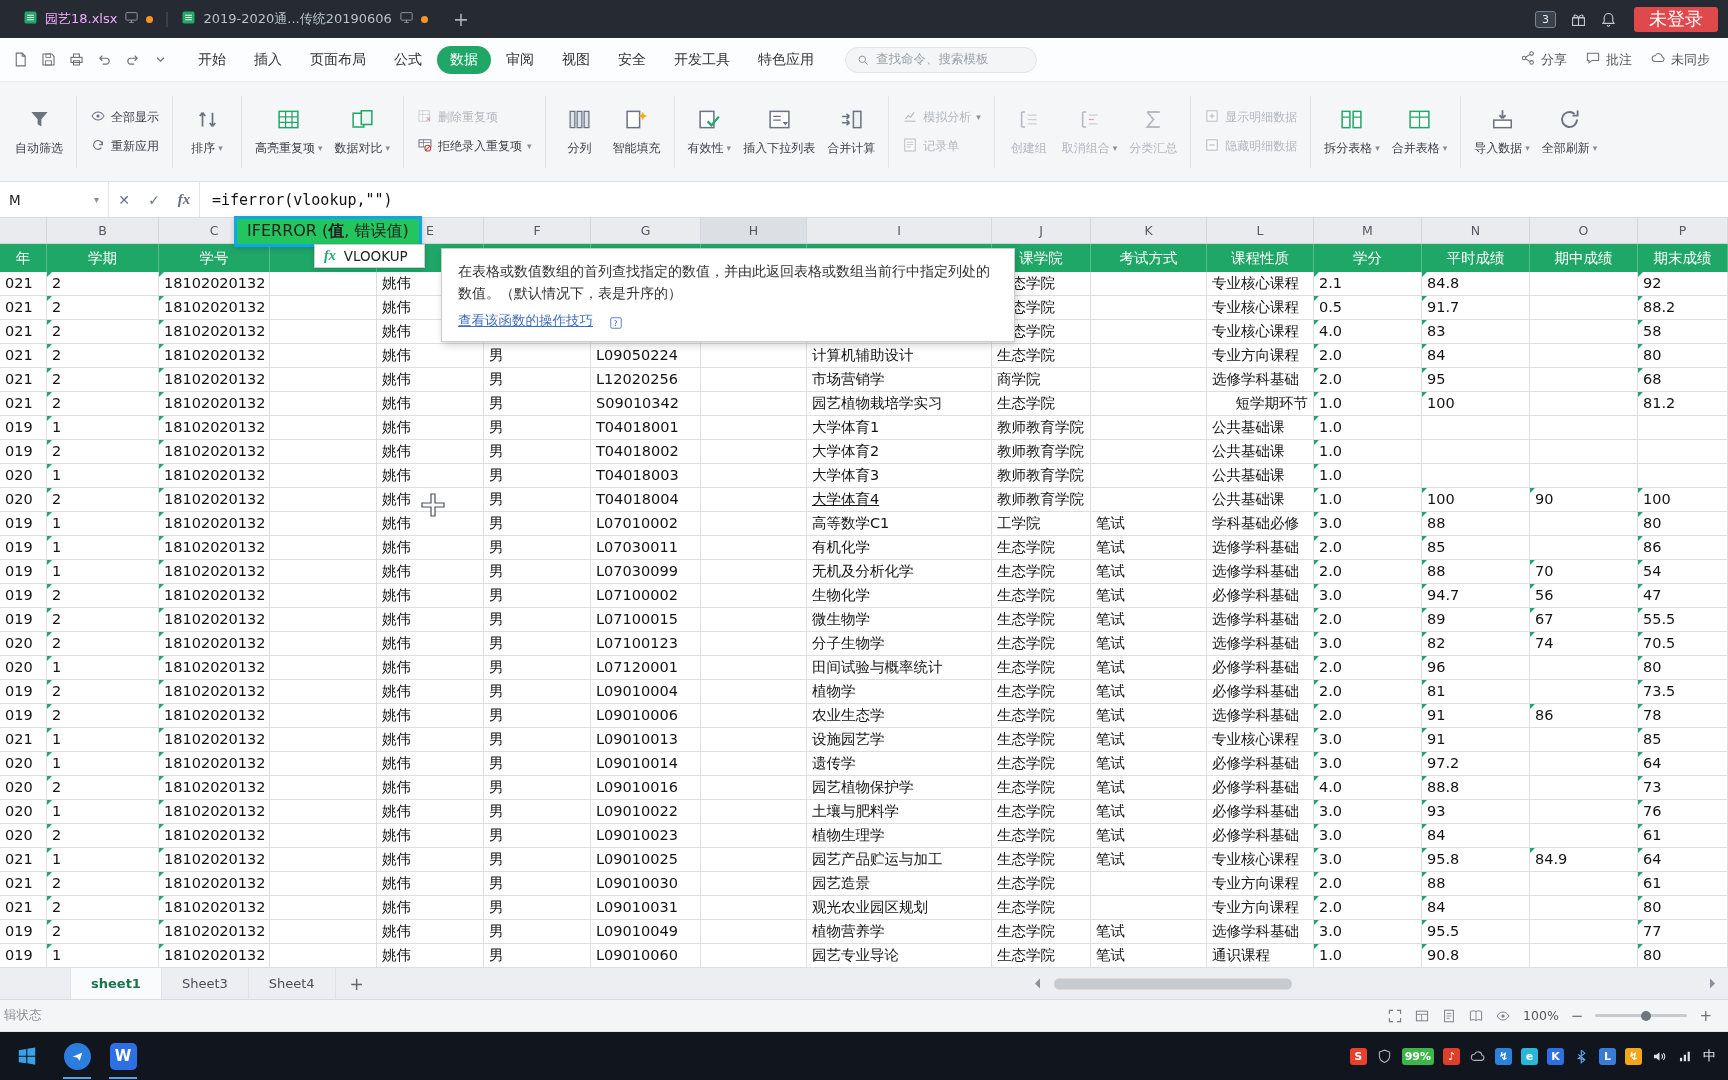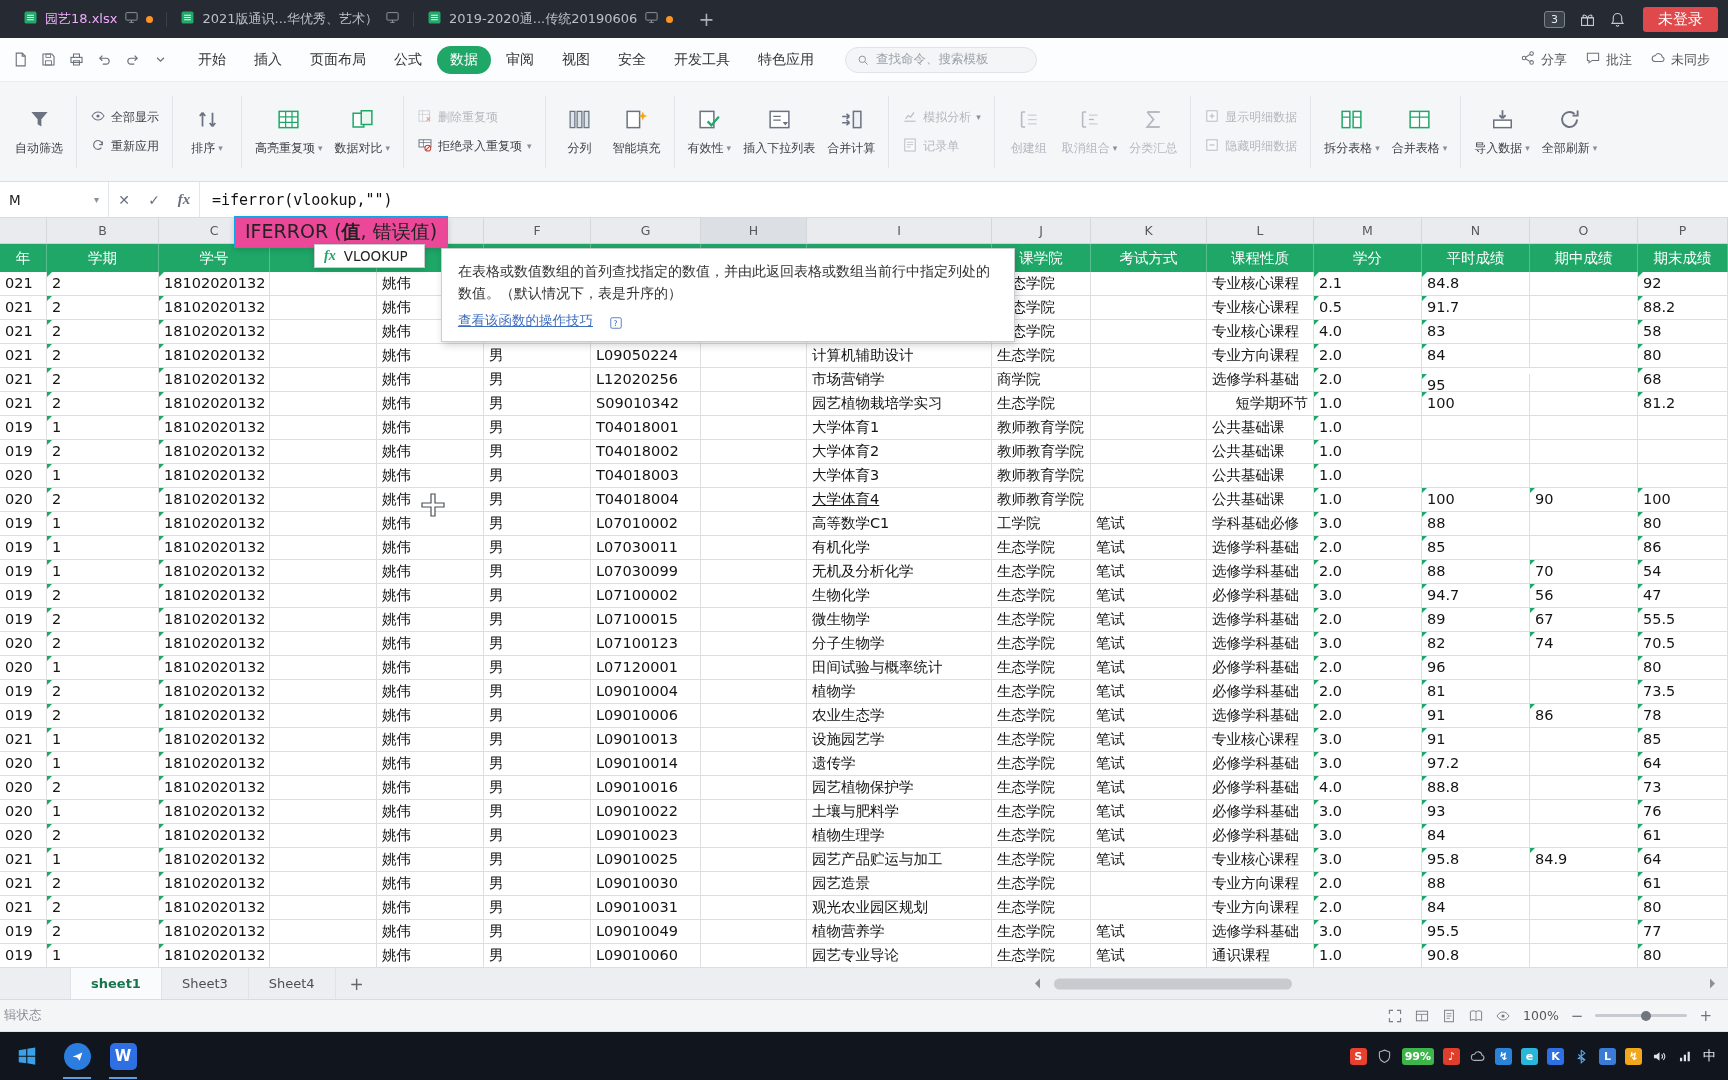--- a/index.html
+++ b/index.html
@@ -15,21 +15,21 @@
   .dtab svg.tab-ic{width:15px;height:15px}
   .dsep{width:1px;height:15px;background:#3a4049;display:inline-block}
   .mon svg{width:15px;height:15px;color:#8d949e}
   .odot{width:7px;height:7px;border-radius:50%;background:#ff9326;display:inline-block}
   .tb-plus{color:#aab1ba;font-size:19px;padding:0 12px;}
   .tb-spacer{flex:1}
   .tb-badge{min-width:21px;height:17px;border:1px solid #7c838d;border-radius:3px;color:#e8ecf1;font-size:11px;
             display:flex;align-items:center;justify-content:center;padding:0 4px;background:#3a414b;margin-right:14px}
   .tb-ic{color:#c3c9d2;margin-right:13px;display:flex}
   .tb-ic svg{width:17px;height:17px}
-  .login{background:#e0494c;color:#fff;border:none;border-radius:3px;height:25px;padding:0 15px;font-size:15px;margin-left:4px}
+  .login{background:#e0494c;color:#fff;border:none;border-radius:3px;height:25px;padding:0 15px;font-size:18px;margin-left:4px}
 
   
   .menubar{height:44px;display:flex;align-items:center;background:#fcfdfe;border-bottom:1px solid #e8eaed;padding:0 10px}
   .qbar{display:flex;align-items:center;gap:11px;margin:0 16px 0 2px;color:#6b7178}
   .qbar span{display:flex}
   .qbar svg{width:17px;height:17px}
   .menuitems{display:flex;align-items:flex-start;gap:2px}
   .mitem{padding:5px 13px;font-size:14px;color:#333;border-radius:14px;white-space:nowrap}
   .mitem.act{background:#1fa768;color:#fff}
   .searchbox{margin-left:18px;width:192px;height:26px;border:1px solid #e0e3e7;background:#f3f5f7;border-radius:14px;
@@ -115,22 +115,22 @@
   .wbadge{width:27px;height:27px;border-radius:5px;background:#2f6fe4;color:#fff;font-weight:bold;display:flex;
           align-items:center;justify-content:center;font-size:15px}
   .tray{margin-left:auto;display:flex;align-items:center;gap:9px;padding-right:12px}
   .tray .tbadge{height:17px;min-width:17px;border-radius:3px;display:flex;align-items:center;justify-content:center;
                 color:#fff;font-size:11px;padding:0 3px;font-weight:bold;white-space:nowrap}
   .tray .tsvg{display:flex}
   .tray svg{width:17px;height:17px}
   .tray .ime{color:#e8eaee;font-size:13px}
 
   
-  .sigchip{position:absolute;left:234px;top:216px;background:#ec4899;border:1px solid #0ea5e9;box-shadow:0 2px 6px rgba(0,0,0,.15);
-           padding:2px 10px;font-size:19px;color:#222;z-index:30;white-space:nowrap}
+  .sigchip{position:absolute;left:234px;top:216px;background:#22c55e;border:3px solid #0ea5e9;box-shadow:0 2px 6px rgba(0,0,0,.15);
+           padding:2px 10px;font-size:16px;color:#222;z-index:30;white-space:nowrap}
   .fxchip{position:absolute;left:314px;top:244px;background:#fff;border:1px solid #c8ccd1;box-shadow:0 2px 6px rgba(0,0,0,.15);
           display:flex;align-items:center;gap:8px;padding:3px 16px 3px 9px;font-size:13.5px;color:#222;z-index:31}
   .fxg{font-style:italic;font-family:"Liberation Serif","DejaVu Serif",serif;color:#1fa768;font-weight:bold;font-size:14px}
   .descbox{position:absolute;left:441px;top:248px;width:574px;background:#fff;border:1px solid #c8ccd1;
            box-shadow:2px 3px 8px rgba(0,0,0,.18);padding:11px 16px;z-index:30}
   .desc-text{font-size:14px;color:#333;line-height:1.6}
   .desc-linkrow{margin-top:7px;display:flex;align-items:flex-end;gap:16px}
   .desc-link{color:#3e6dbf;font-size:13.5px;text-decoration:underline;cursor:pointer}
   .helpic{display:flex}.helpic svg{width:14px;height:14px}
   .cursor{position:absolute;left:420px;top:492px;z-index:50}
@@ -148,31 +148,20 @@
               <path d="M5.5 7h9M5.5 10h9M5.5 13h9" stroke="#fff" stroke-width="1.2"></path>
             </svg></span>
           <span class="dlabel">园艺18.xlsx</span>
           <span class="mon"><svg class="" viewBox="0 0 20 20" aria-hidden="true">
               <rect x="2.5" y="3.5" width="15" height="10" rx="1" fill="none" stroke="currentColor" stroke-width="1.3"></rect>
               <path d="M7 16.5h6M10 13.5v3" stroke="currentColor" stroke-width="1.3"></path>
             </svg></span>
           <span class="odot"></span>
         </div>
         <span class="dsep"></span>
-        <div class="dtab">
-          <span class="dic"><svg class="tab-ic" viewBox="0 0 20 20" aria-hidden="true">
-              <rect x="2" y="2" width="16" height="16" rx="2.5" fill="#23a76a"></rect>
-              <path d="M5.5 7h9M5.5 10h9M5.5 13h9" stroke="#fff" stroke-width="1.2"></path>
-            </svg></span>
-          <span class="dlabel">2021版通识...华优秀、艺术）</span>
-          <span class="mon"><svg class="" viewBox="0 0 20 20" aria-hidden="true">
-              <rect x="2.5" y="3.5" width="15" height="10" rx="1" fill="none" stroke="currentColor" stroke-width="1.3"></rect>
-              <path d="M7 16.5h6M10 13.5v3" stroke="currentColor" stroke-width="1.3"></path>
-            </svg></span>
-        </div>
         <span class="dsep"></span>
         <div class="dtab">
           <span class="dic"><svg class="tab-ic" viewBox="0 0 20 20" aria-hidden="true">
               <rect x="2" y="2" width="16" height="16" rx="2.5" fill="#23a76a"></rect>
               <path d="M5.5 7h9M5.5 10h9M5.5 13h9" stroke="#fff" stroke-width="1.2"></path>
             </svg></span>
           <span class="dlabel">2019-2020通...传统20190606</span>
           <span class="mon"><svg class="" viewBox="0 0 20 20" aria-hidden="true">
               <rect x="2.5" y="3.5" width="15" height="10" rx="1" fill="none" stroke="currentColor" stroke-width="1.3"></rect>
               <path d="M7 16.5h6M10 13.5v3" stroke="currentColor" stroke-width="1.3"></path>
@@ -673,21 +662,21 @@
         <div class="gcell" style="width: 107px;"></div>
         <div class="gcell" style="width: 107px;">姚伟</div>
         <div class="gcell" style="width: 107px;">男</div>
         <div class="gcell" style="width: 110px;">L12020256</div>
         <div class="gcell" style="width: 106px;"></div>
         <div class="gcell" style="width: 185px;">市场营销学</div>
         <div class="gcell" style="width: 99px;">商学院</div>
         <div class="gcell" style="width: 116px;"></div>
         <div class="gcell" style="width: 107px;">选修学科基础</div>
         <div class="gcell tri" style="width: 108px;">2.0</div>
-        <div class="gcell tri" style="width: 108px; margin-top: 6px;">95</div>
+        <div class="gcell tri" style="width: 108px;">95</div>
         <div class="gcell" style="width: 108px;"></div>
         <div class="gcell tri" style="width: 90px;">68</div>
       </div>
       <div class="grow">
         <div class="gcell" style="width: 47px;">021</div>
         <div class="gcell tri" style="width: 112px;">2</div>
         <div class="gcell tri" style="width: 111px;">18102020132</div>
         <div class="gcell" style="width: 107px;"></div>
         <div class="gcell" style="width: 107px;">姚伟</div>
         <div class="gcell" style="width: 107px;">男</div>

